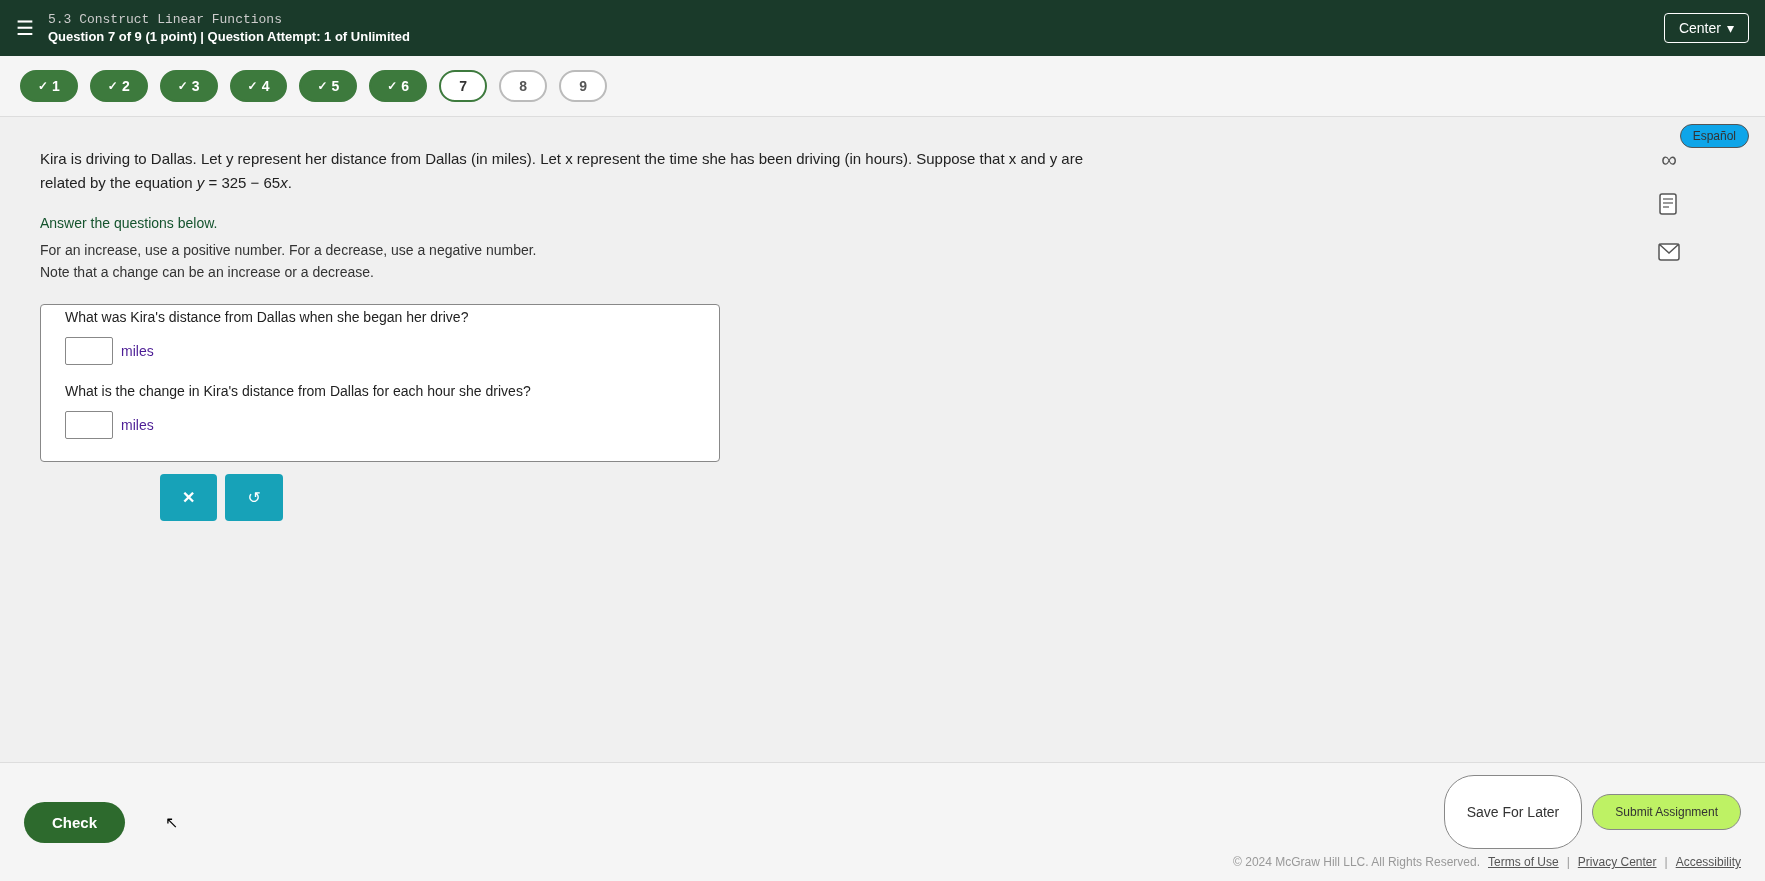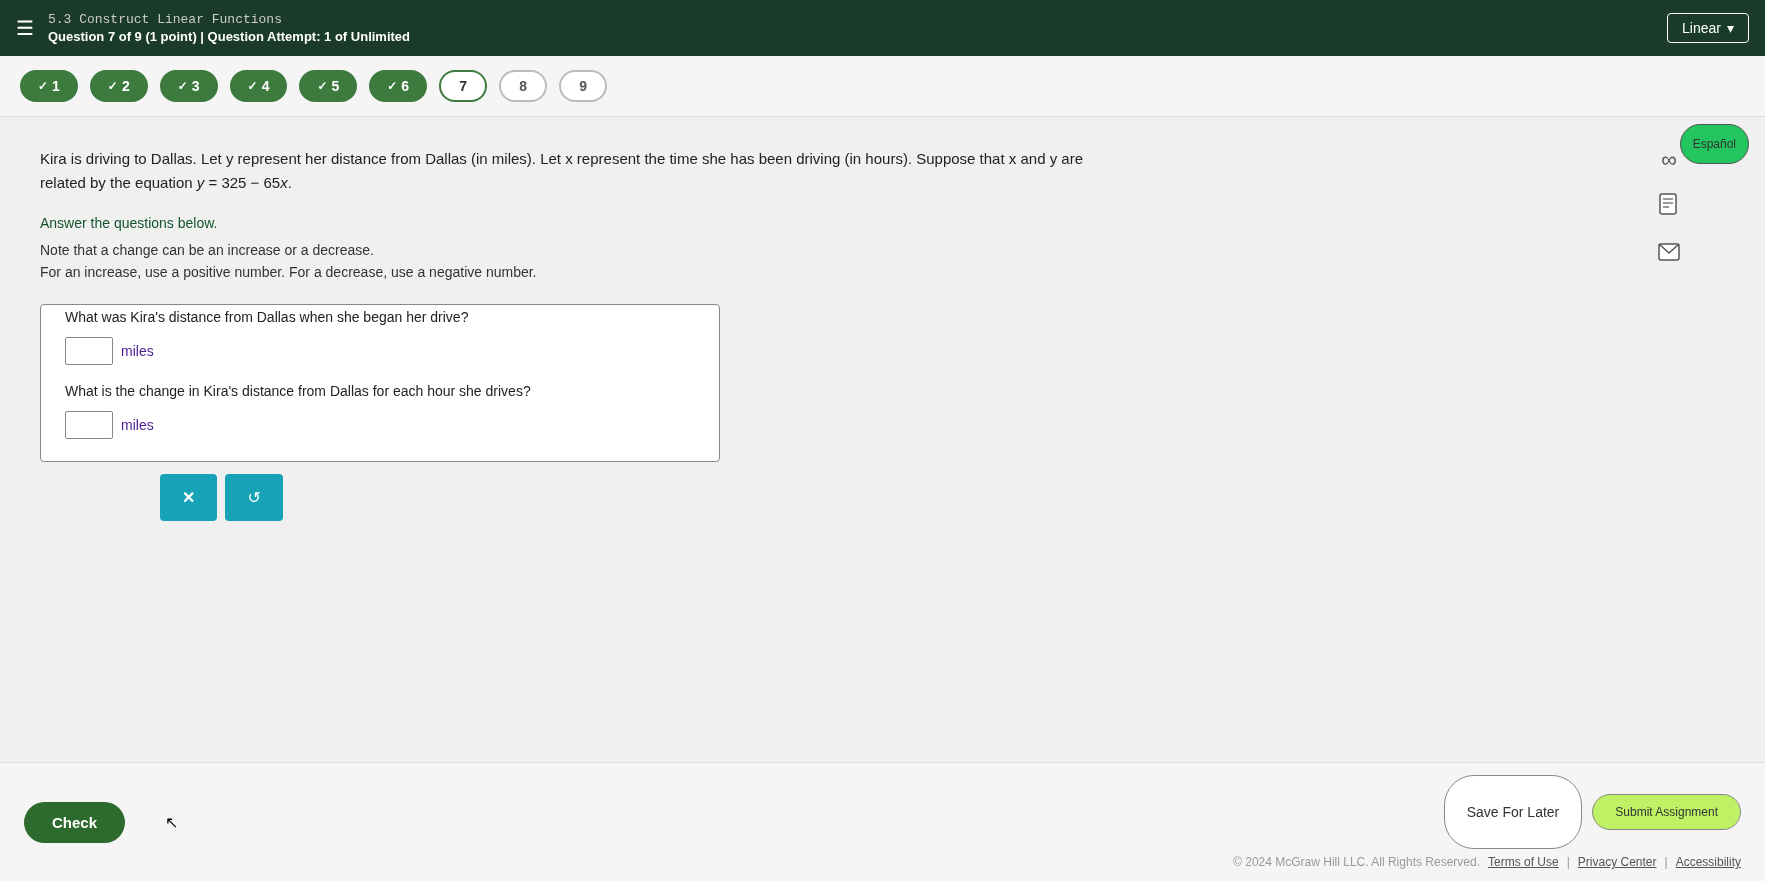--- a/index.html
+++ b/index.html
@@ -66,23 +66,23 @@
       align-items: center;
       gap: 12px;
       border-bottom: 1px solid #ddd;
       flex-wrap: wrap;
     }
     .lang-button {
       position: absolute;
       right: 16px;
       top: 68px;
       border: 1.5px solid #555;
-      background: #22c55e;
+      background: #0ea5e9;
       color: #333;
-      padding: 12px 12px;
+      padding: 4px 12px;
       border-radius: 20px;
       cursor: pointer;
       font-size: 12px;
     }
     .question-bubble {
       border-radius: 50px;
       padding: 6px 16px;
       font-size: 14px;
       font-weight: bold;
       cursor: pointer;
@@ -291,21 +291,21 @@
 
 <div class="header">
   <div class="header-left-row">
     <span class="header-menu-icon">☰</span>
     <div class="header-left">
       <span class="header-title">5.3 Construct Linear Functions</span>
       <span class="header-subtitle">Question 7 of 9 (1 point)  |  Question Attempt: 1 of Unlimited</span>
     </div>
   </div>
   <button class="user-button">
-    <span>Linear</span>
+    <span>Center</span>
     <span>▾</span>
   </button>
 </div>
 
 <div class="nav-bar" style="position:relative;">
   <div class="question-bubble bubble-completed">
     <span class="checkmark">✓</span>
     <span>1</span>
   </div>
   <div class="question-bubble bubble-completed">
@@ -363,22 +363,22 @@
 
   <p class="problem-text">
     <span>Kira is driving to Dallas. Let y represent her distance from Dallas (in miles). Let x represent the time she has been driving (in hours). Suppose that x and y are</span>
     <br>
     <span>related by the equation <em>y</em> = 325 − 65<em>x</em>.</span>
   </p>
 
   <p class="instructions">Answer the questions below.</p>
 
   <div class="note-text">
+    <div>For an increase, use a positive number. For a decrease, use a negative number.</div>
     <div>Note that a change can be an increase or a decrease.</div>
-    <div>For an increase, use a positive number. For a decrease, use a negative number.</div>
   </div>
 
   <div class="answer-box">
     <div class="answer-question">What was Kira's distance from Dallas when she began her drive?</div>
     <div class="answer-input-row">
       <input type="text" class="answer-input" value="" style="">
       <span class="miles-label">miles</span>
     </div>
     <div class="answer-question">What is the change in Kira's distance from Dallas for each hour she drives?</div>
     <div class="answer-input-row">

